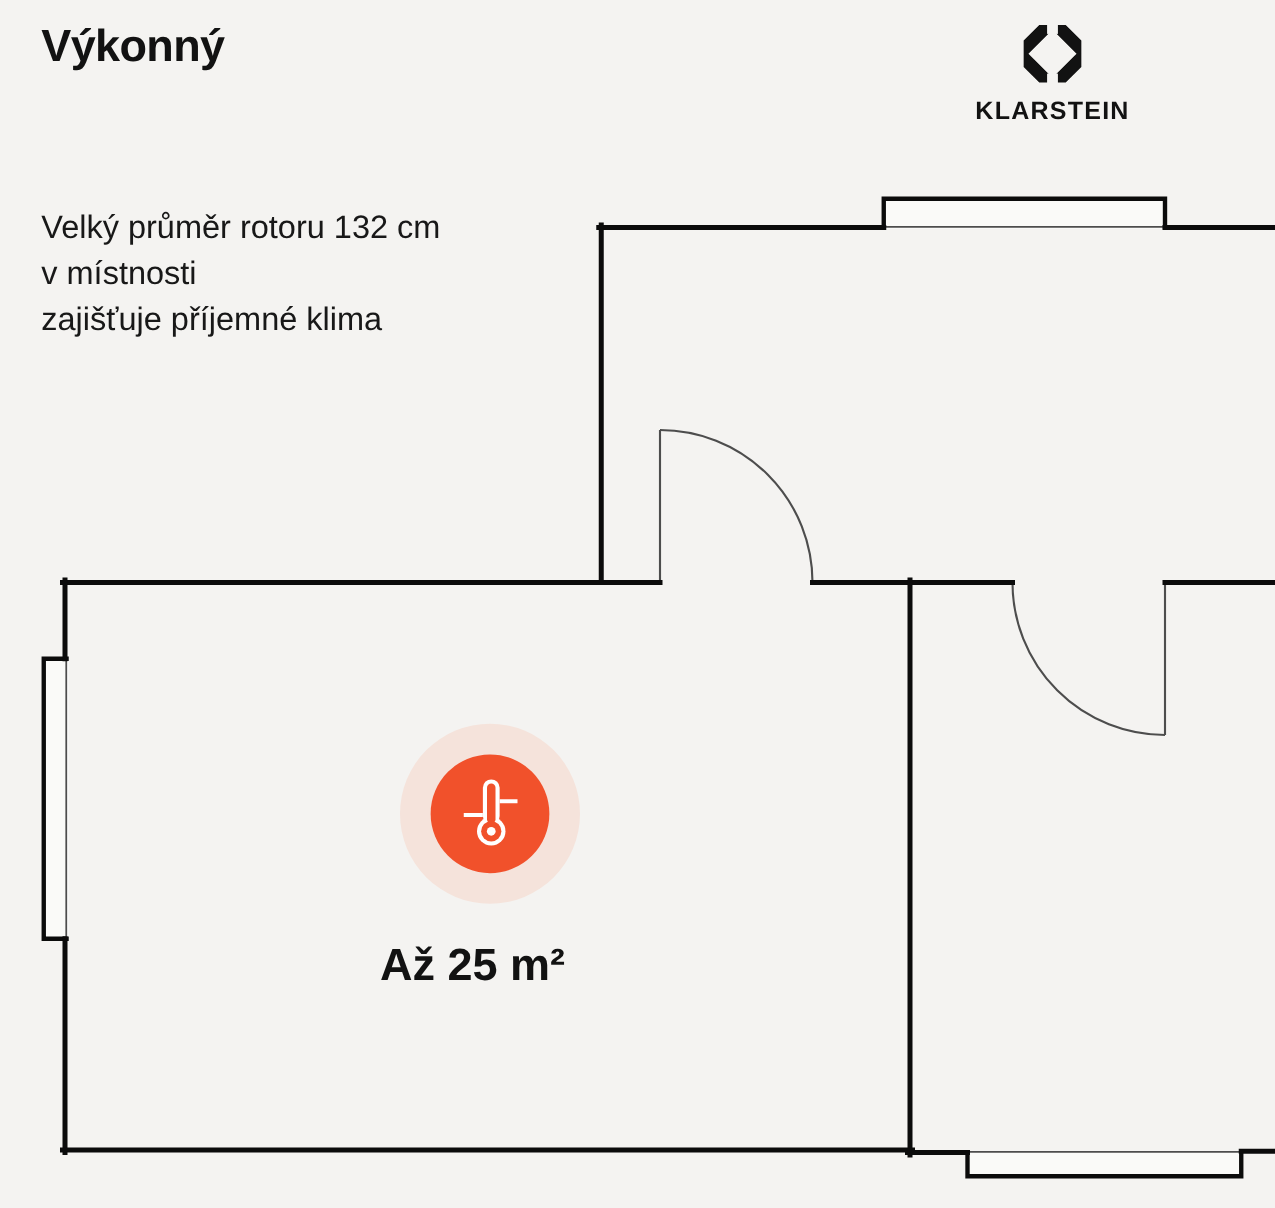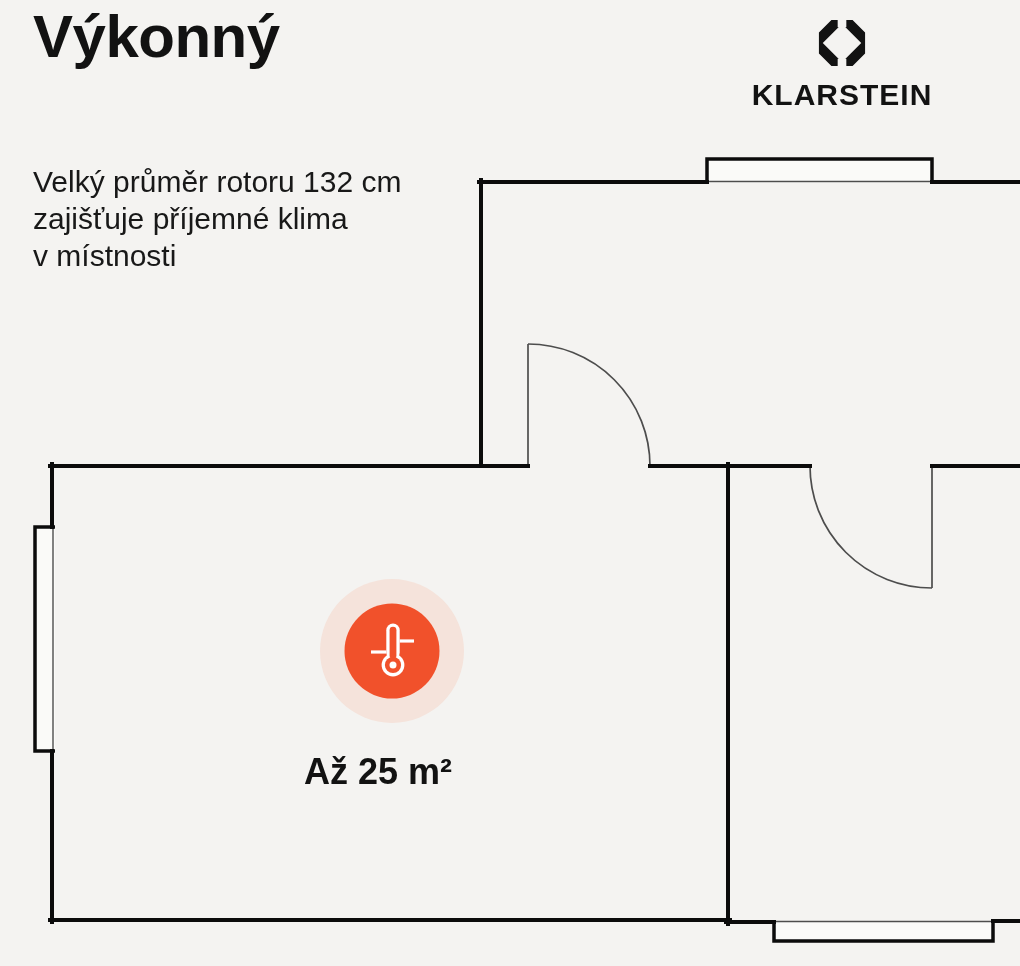--- a/index.html
+++ b/index.html
@@ -6,36 +6,36 @@
   body{
     width:1020px;height:966px;
     background:#f4f3f1;
     font-family:"Liberation Sans","DejaVu Sans",sans-serif;
     position:relative;overflow:hidden;
     color:#121212;
   }
   .canvas{position:absolute;inset:0;}
   .page-title{
     position:absolute;left:33px;top:13px;
-    font-size:60px;line-height:48px;font-weight:700;
+    font-size:36px;line-height:48px;font-weight:700;
     letter-spacing:-0.5px;color:#121212;
   }
   .brand{
     position:absolute;left:742px;top:17px;width:200px;
     text-align:center;
   }
   .brand svg{display:block;margin:0 auto;}
   .brand-name{
     margin-top:9px;
-    font-size:30px;font-weight:700;letter-spacing:1px;color:#121212;
+    font-size:20px;font-weight:700;letter-spacing:1px;color:#121212;
     white-space:nowrap;
   }
   .description{
     position:absolute;left:33px;top:163px;
-    font-size:30px;line-height:37px;font-weight:400;color:#181818;
+    font-size:26px;line-height:37px;font-weight:400;color:#181818;
   }
   .description span{display:block;}
   .plan{position:absolute;left:0;top:0;}
   .area-label{
     position:absolute;left:275px;top:751px;width:206px;
     text-align:center;
     font-size:36px;font-weight:700;color:#121212;
     white-space:nowrap;
   }
 </style>
@@ -50,22 +50,22 @@
     <svg width="50" height="52" viewBox="0 0 52 52">
       <path d="M15,2 H37 L50,15 V37 L37,50 H15 L2,37 V15 Z M26,6 L46,26 L26,46 L6,26 Z" fill="#121212" fill-rule="evenodd"></path>
       <rect x="21.5" y="0" width="9" height="9.5" fill="#f4f3f1"></rect>
       <rect x="21.5" y="42.5" width="9" height="9.5" fill="#f4f3f1"></rect>
     </svg>
     <div class="brand-name">KLARSTEIN</div>
   </div>
 
   <div class="description">
     <span>Velký průměr rotoru 132 cm</span>
+    <span>v místnosti</span>
     <span>zajišťuje příjemné klima</span>
-    <span>v místnosti</span>
   </div>
 
   <svg class="plan" width="1020" height="966" viewBox="0 0 1020 966">
 
     <g stroke="#0b0b0b" stroke-width="3.5">
       <path d="M707,183 V159 H932 V183" fill="#fafaf8"></path>
       <path d="M55,527 H35 V751 H55" fill="#fafaf8"></path>
       <path d="M774,921 V941 H993 V921" fill="#fafaf8"></path>
     </g>
 

